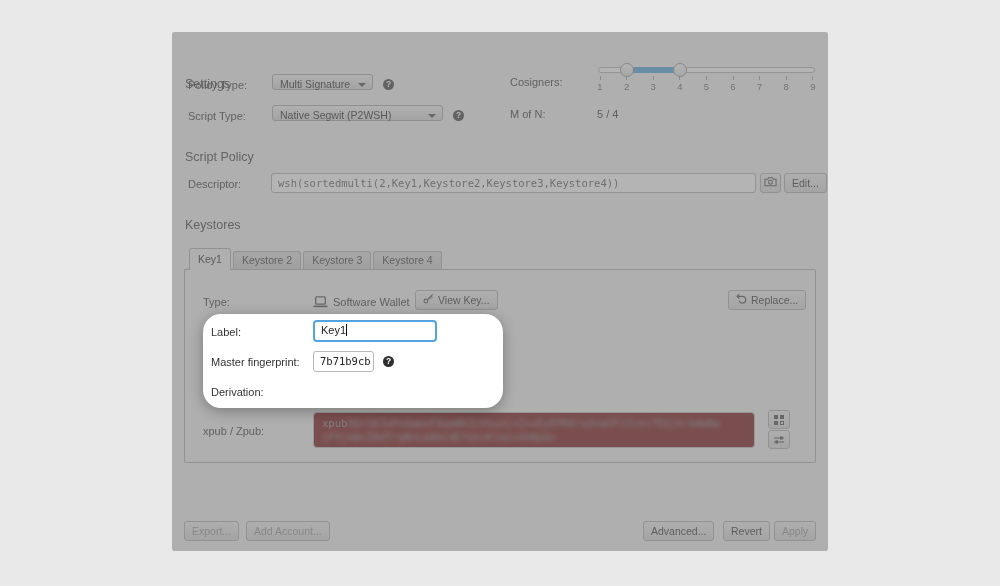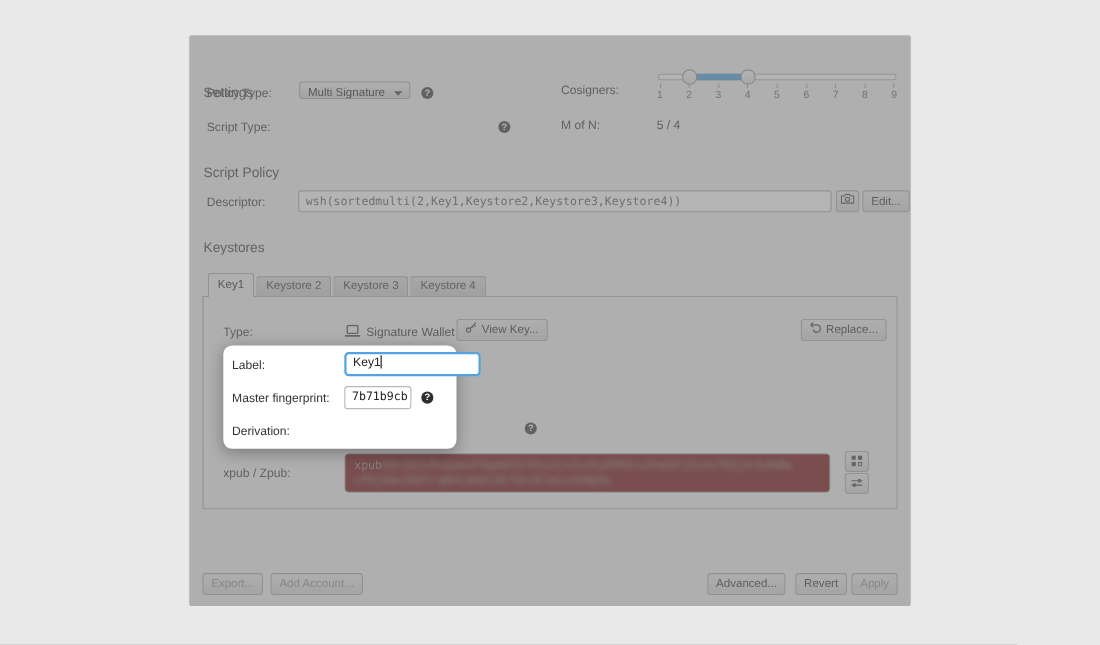--- a/index.html
+++ b/index.html
@@ -80,22 +80,22 @@
   }
   .tab.selected{
     height:22px;line-height:21px;background:#f4f4f4;z-index:3;color:#333;
   }
   
   .dim{
     position:absolute;left:0;top:0;right:0;bottom:0;
     background:rgba(118,118,118,0.55);z-index:40;border-radius:2px;
   }
   .spotlight{
-    position:absolute;left:31px;top:282px;width:212px;height:94px;
-    background:#fff;border-radius:8px;z-index:50;
+    position:absolute;left:31px;top:282px;width:300px;height:94px;
+    background:#fff;border-radius:18px;z-index:50;
     box-shadow:0 3px 14px rgba(0,0,0,0.30);
     text-decoration:underline;
   }
   .spotlight .lbl{color:#333;}
   .sp-input{
     position:absolute;background:#fff;border:1px solid #b9b9b9;border-radius:3px;
     font-size:11px;color:#222;padding:0 6px;line-height:19px;white-space:nowrap;
   }
   .sp-input.focused{border:2px solid var(--focus);border-radius:4px;line-height:17px;}
   .caret{display:inline-block;width:1px;height:12px;background:#111;vertical-align:-2px;}
@@ -145,20 +145,21 @@
         <div class="tickmark" style="left: 187.7px;"></div>
         <div class="ticklabel" style="left: 178.2px;">8</div>
         <div class="tickmark" style="left: 214.3px;"></div>
         <div class="ticklabel" style="left: 204.8px;">9</div>
       </div>
     <div class="handle" id="handle-low" style="left: 21.6px;"></div>
     <div class="handle" id="handle-high" style="left: 74.8px;"></div>
   </div>
 
   <div class="lbl" style="left:16px;top:78px;">Script Type:</div>
+  <div class="combo" style="left:100px;top:73px;width:171px;">Native Segwit (P2WSH)</div>
   <div class="help" style="left:281px;top:78px;"></div>
 
   <div class="lbl" style="left:338px;top:76px;">M of N:</div>
   <div class="val" style="left:425px;top:76px;">5 / 4</div>
 
   <div class="hdr" style="left:13px;top:118px;">Script Policy</div>
   <div class="lbl" style="left:16px;top:146px;">Descriptor:</div>
   <div class="field mono" style="left:99px;top:141px;width:485px;">wsh(sortedmulti(2,Key1,Keystore2,Keystore3,Keystore4))</div>
   <div class="btn" style="left:588px;top:141px;width:21px;padding:0;">
     <span class="icon">
@@ -182,21 +183,21 @@
   </div>
   <div class="tabpane"></div>
 
   <div class="lbl" style="left:31px;top:264px;">Type:</div>
   <span class="icon" style="position:absolute;left:141px;top:262px;">
     <svg width="15" height="12" viewBox="0 0 14 11">
         <rect x="2.5" y="0.8" width="9" height="6.6" rx="0.8" fill="none" stroke="currentColor" stroke-width="1.2"></rect>
         <path d="M0.5 9.6 h13" stroke="currentColor" stroke-width="1.5"></path>
       </svg>
   </span>
-  <div class="val" style="left:161px;top:264px;">Signature Wallet</div>
+  <div class="val" style="left:161px;top:264px;">Software Wallet</div>
   <div class="btn" style="left:243px;top:258px;">
     <span class="icon">
       <svg width="11" height="11" viewBox="0 0 12 12">
           <circle cx="3.2" cy="8.8" r="2.1" fill="none" stroke="currentColor" stroke-width="1.2"></circle>
           <path d="M4.8 7.2 L10.6 1.4 M8.6 3.4 l1.7 1.7 M6.9 5.1 l1.3 1.3" fill="none" stroke="currentColor" stroke-width="1.2"></path>
         </svg>
     </span>
     <span>View Key...</span>
   </div>
   <div class="btn" style="left:556px;top:258px;">

